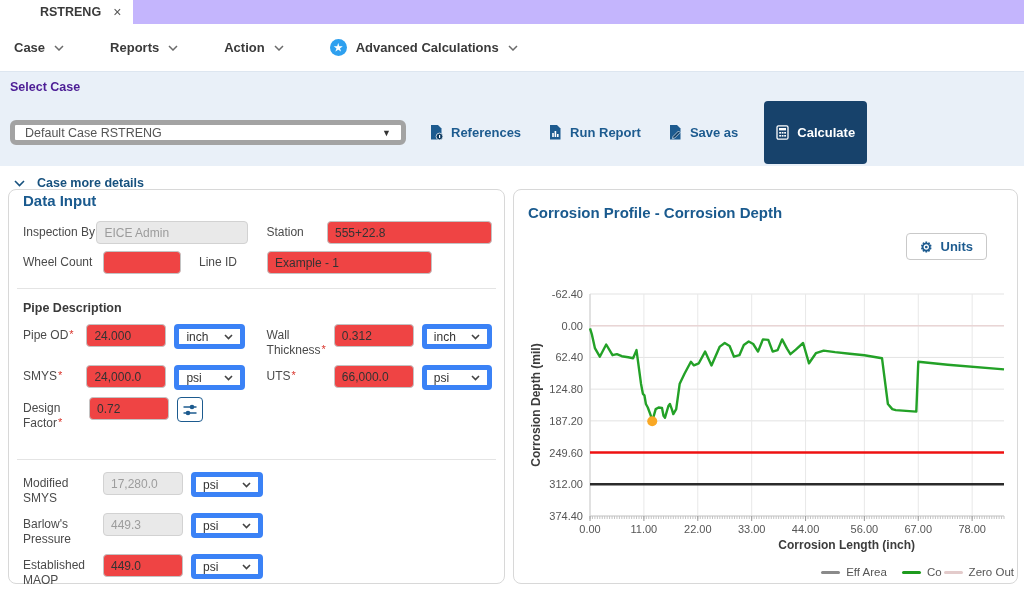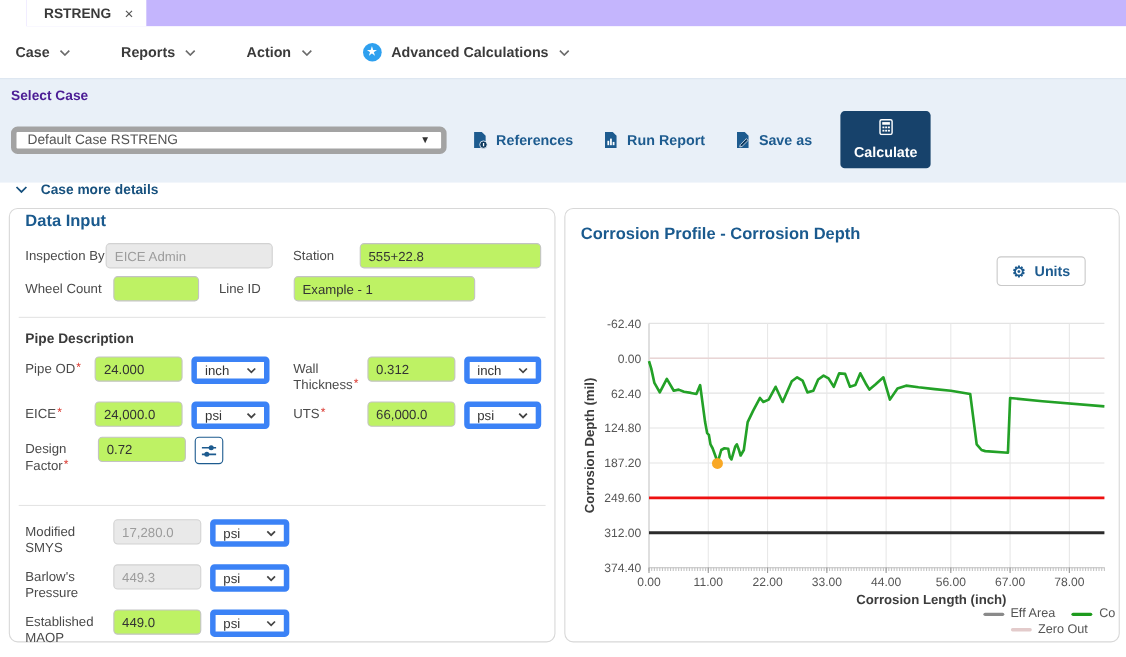--- a/index.html
+++ b/index.html
@@ -24,63 +24,63 @@
   .case-label { font-size:12.5px; font-weight:700; color:#4c1d95; margin-bottom:7px; }
   .case-row { display:flex; align-items:center; }
   .case-select { width:396px; height:25px; background:#fff; border:5px solid #a3a3a3; border-radius:6px;
                  display:flex; align-items:center; justify-content:space-between; padding:0 10px;
                  font-size:12.5px; color:#555; cursor:pointer; }
   .caret { font-size:9px; color:#333; }
   .link-btn { display:flex; align-items:center; gap:7px; font-size:13px; font-weight:600; color:#1d5b8f;
               background:none; border:none; cursor:pointer; margin-left:26px; }
   .link-btn:first-of-type { margin-left:22px; }
   .calc-btn { display:flex; align-items:center; gap:8px; font-size:13px; font-weight:600; color:#fff;
-              background:#17426b; border:none; border-radius:4px; padding:7px 12px; margin-left:26px; cursor:pointer;flex-direction:column; }
+              background:#17426b; border:none; border-radius:4px; padding:24px 12px; margin-left:26px; cursor:pointer; }
   .showmore { display:flex; align-items:center; gap:12px; margin-top:12px; margin-left:4px;
               font-size:12.5px; font-weight:700; color:#17517e; cursor:pointer; }
 
   
   .main { display:flex; gap:8px; padding:23px 6px 0 8px; }
   .card { background:#fff; border:1px solid #d8d8d8; border-radius:8px; height:395px; }
   .card.left  { width:497px; padding:2px 12px 0 14px; }
   .card.right { width:505px; padding:14px 12px 0 14px; position:relative; overflow:hidden; }
   .card-title { font-size:15px; font-weight:700; color:#1a5a8e; margin-bottom:12px; }
 
   
   .frow { display:flex; align-items:flex-start; margin-bottom:7px; }
   .lbl  { font-size:12px; color:#4a4a4a; padding-top:4px; line-height:1.25; }
   .w-lbl1 { width:80px; }
   .w-lbl2 { width:66px; margin-left:18px; }
   .w-plbl { width:66px; }
   .w-plbl2 { width:70px; margin-left:22px; }
   .w-plbl3 { width:80px; }
   .req { color:#d9342b; font-size:11px; vertical-align:top; margin-left:1px; }
   input.txt { height:23px; border:1px solid #c3c3c3; border-radius:4px; padding:0 7px;
-              font-size:12px; color:#333; font-family:"Liberation Sans", sans-serif; background:#bef264; }
+              font-size:12px; color:#333; font-family:"Liberation Sans", sans-serif; background:#ef4444; }
   input.txt:disabled { background:#e9e9e9; color:#9c9c9c; border-color:#d2d2d2; }
   .w150 { width:152px; } .w165 { width:165px; } .w80 { width:80px; } .w78 { width:80px; }
   .wheel { width:78px; }
   .selectbox { height:25px; border:5px solid #3b82f6; border-radius:4px; background:#fff;
                display:flex; align-items:center; justify-content:space-between; padding:0 7px;
                font-size:12px; color:#333; cursor:pointer; margin-left:8px; width:72px; }
   .slider-btn { width:26px; height:25px; border:1px solid #1d5b8f; border-radius:4px; background:#fff;
                 margin-left:8px; display:flex; align-items:center; justify-content:center; cursor:pointer; }
   hr.div { border:none; border-top:1px solid #e4e4e4; margin:14px -4px 12px -6px; }
   .sec-title { font-size:12.5px; font-weight:700; color:#3a3a3a; margin:2px 0 9px 0; }
   .gap-design { margin-bottom:0; }
 
   
   .units-row { display:flex; justify-content:flex-end; padding-right:18px; margin-top:2px; }
   .units-btn { display:flex; align-items:center; gap:8px; background:#fff; border:1px solid #c9c9c9;
                border-radius:4px; padding:5px 13px; font-size:13px; font-weight:600; color:#1d5b8f; cursor:pointer; }
   .gear { font-size:14px; line-height:1; color:#1d5b8f; }
   .chart-wrap { margin-top:22px; }
   .tick  { font-size:11px; fill:#555; }
   .ax-title { font-size:12px; font-weight:600; fill:#3c3c3c; }
-  .legend { position:absolute; right:3px; bottom:5px; display:flex; flex-direction:column;
+  .legend { position:absolute; right:3px; bottom:5px; display:flex; flex-direction:row;
             align-items:center; gap:2px; }
   .lg-row { display:flex; align-items:center; gap:6px; font-size:11.5px; color:#555; white-space:nowrap; }
   .lg-item { display:flex; align-items:center; gap:6px; }
   .lg-item + .lg-item { margin-left:9px; }
   .legend-swatch { width:19px; height:3px; border-radius:2px; display:inline-block; }
 </style>
 </head>
 <body>
 
 <div class="page">
@@ -207,21 +207,21 @@
         <input class="txt w80" value="0.312" style="">
         <div class="selectbox">
           <span>inch</span>
           <svg width="9" height="6">
               <path d="M1 1l3.5 3.5L8 1" stroke="#444" stroke-width="1.6" fill="none"></path>
             </svg>
         </div>
       </div>
 
       <div class="frow">
-        <span class="lbl w-plbl"><span>EICE</span><span class="req">*</span></span>
+        <span class="lbl w-plbl"><span>SMYS</span><span class="req">*</span></span>
         <input class="txt w80" value="24,000.0" style="">
         <div class="selectbox">
           <span>psi</span>
           <svg width="9" height="6">
               <path d="M1 1l3.5 3.5L8 1" stroke="#444" stroke-width="1.6" fill="none"></path>
             </svg>
         </div>
         <span class="lbl w-plbl2"><span>UTS</span><span class="req">*</span></span>
         <input class="txt w80" value="66,000.0" style="">
         <div class="selectbox">

